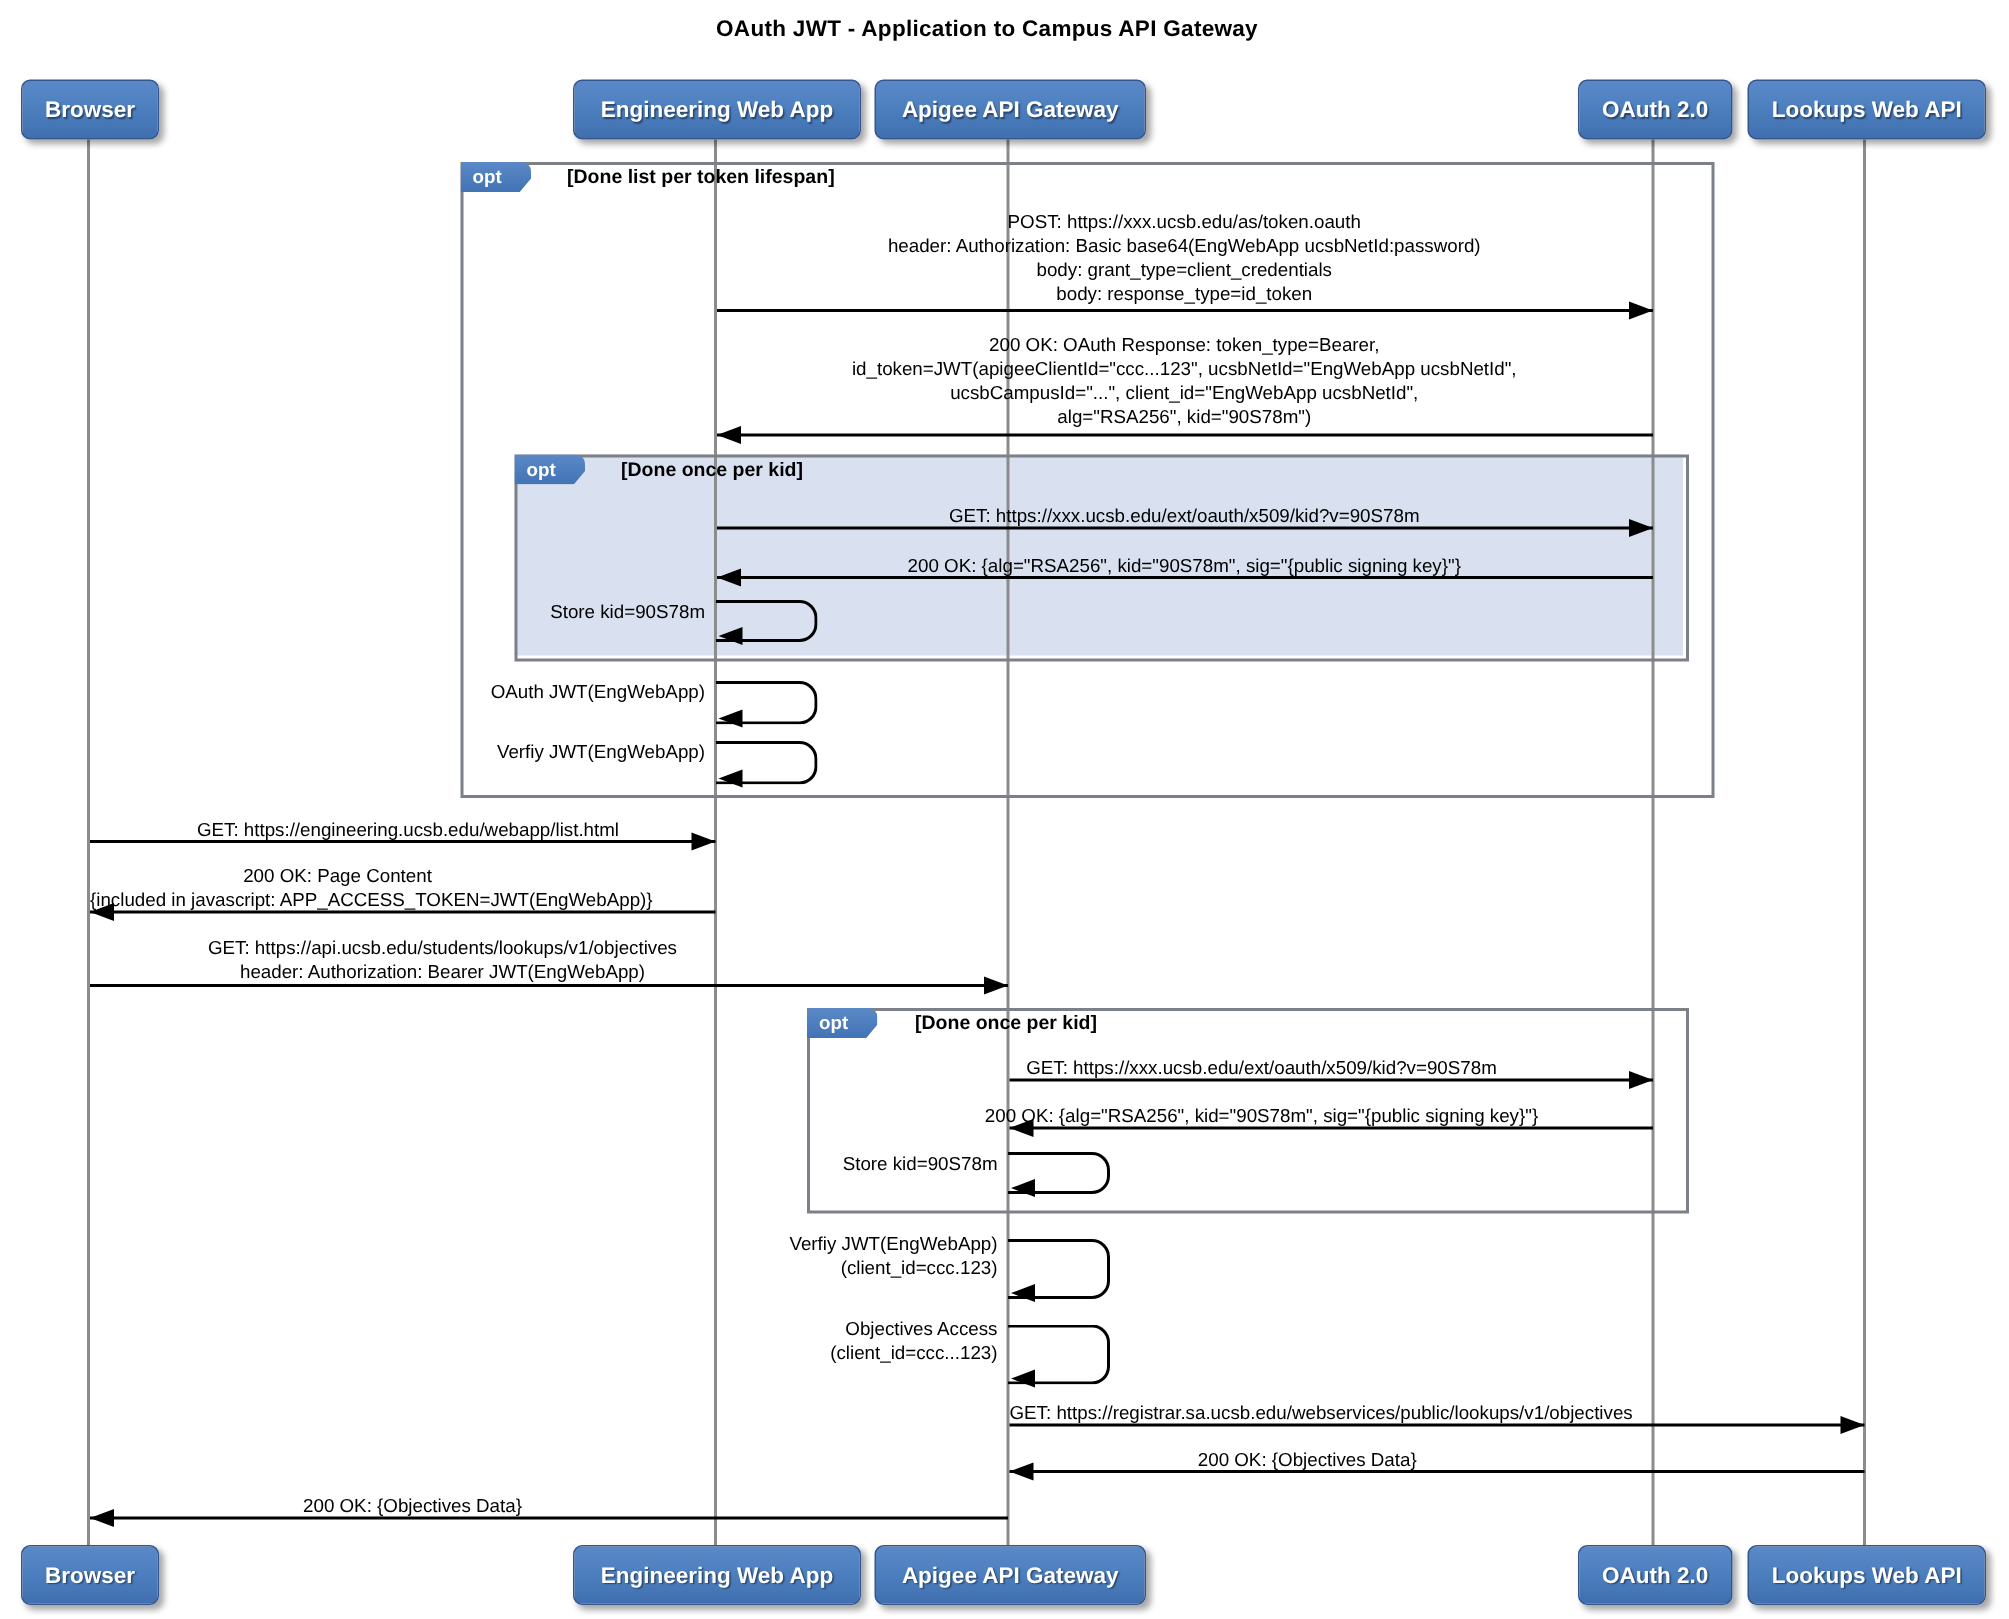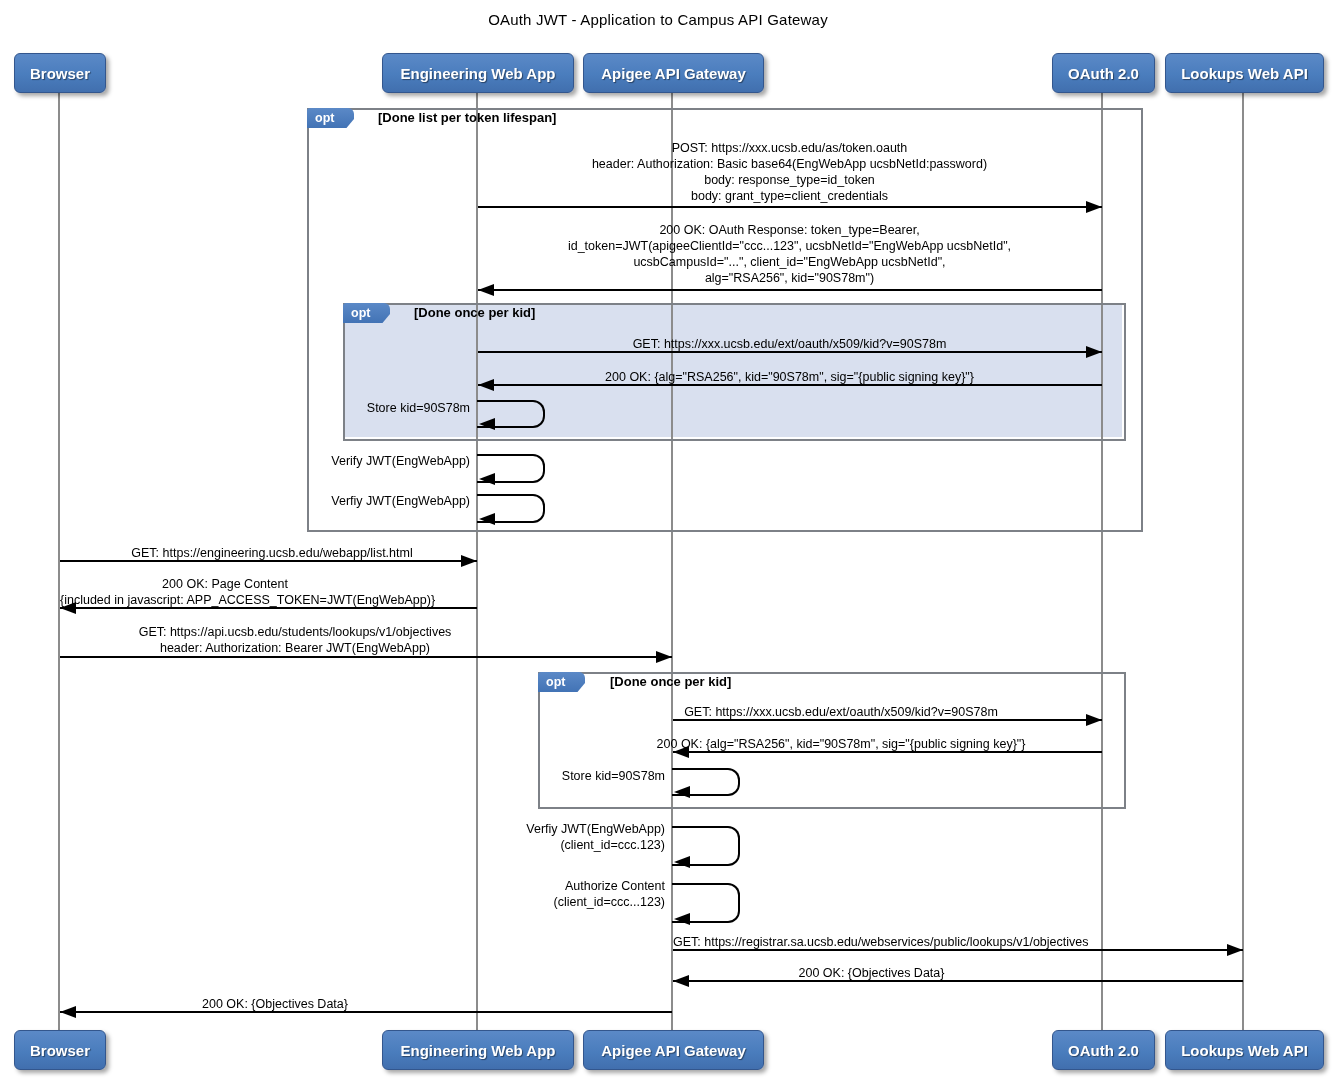--- a/index.html
+++ b/index.html
@@ -2,21 +2,21 @@
 <html><head>
 <meta charset="utf-8">
 <style>
   html,body{margin:0;padding:0;background:#fff;}
   #canvas{
     position:relative;width:1339px;height:1079px;background:#ffffff;overflow:hidden;
     font-family:"Liberation Sans","DejaVu Sans",sans-serif;color:#000;
   }
   .title{
     position:absolute;top:11px;left:0;width:1316px;text-align:center;
-    font-size:15px;font-weight:normal;letter-spacing:0.2px;
+    font-size:15px;font-weight:bold;letter-spacing:0.2px;
   }
   
   .actor{
     position:absolute;height:38px;border-radius:6px;
     background:linear-gradient(180deg,#5b89c7 0%,#4a7dbd 55%,#416fae 100%);
     border:1px solid #33568d;
     box-shadow:3px 3px 4px rgba(0,0,0,0.35);
     color:#fff;font-weight:bold;font-size:15px;
     display:flex;align-items:center;justify-content:center;
     text-shadow:1px 1px 1px rgba(0,0,0,0.45);
@@ -105,22 +105,22 @@
 
   <div class="frag" style="left:538px;top:672px;width:584px;height:133px;"></div>
   <div class="opt-tab" style="left:538px;top:672px;">
       <span>opt</span>
     </div>
   <div class="guard" style="left:610px;top:674px;">[Done once per kid]</div>
 
   <div class="mlabel" style="left:487px;top:140px;width:605px;">
     <div>POST: https://xxx.ucsb.edu/as/token.oauth</div>
     <div>header: Authorization: Basic base64(EngWebApp ucsbNetId:password)</div>
+    <div>body: grant_type=client_credentials</div>
     <div>body: response_type=id_token</div>
-    <div>body: grant_type=client_credentials</div>
   </div>
   <div class="mline" style="left:478px;top:206px;width:624px;"></div>
   <div class="ah-r" style="left:1086px;top:201px;"></div>
 
   <div class="mlabel" style="left:487px;top:222px;width:605px;">
     <div>200 OK: OAuth Response: token_type=Bearer,</div>
     <div>id_token=JWT(apigeeClientId="ccc...123", ucsbNetId="EngWebApp ucsbNetId",</div>
     <div>ucsbCampusId="...", client_id="EngWebApp ucsbNetId",</div>
     <div>alg="RSA256", kid="90S78m")</div>
   </div>
@@ -139,21 +139,21 @@
   <div class="mline" style="left:478px;top:384px;width:624px;"></div>
   <div class="ah-l" style="left:478px;top:379px;"></div>
 
   <div class="mlabel self" style="left:271px;top:400px;width:199px;">
     <div>Store kid=90S78m</div>
   </div>
   <div class="loop" style="left:477px;top:400px;width:66px;height:24px;"></div>
   <div class="ah-l" style="left:479px;top:418px;"></div>
 
   <div class="mlabel self" style="left:271px;top:453px;width:199px;">
-    <div>Verify JWT(EngWebApp)</div>
+    <div>OAuth JWT(EngWebApp)</div>
   </div>
   <div class="loop" style="left:477px;top:454px;width:66px;height:25px;"></div>
   <div class="ah-l" style="left:479px;top:473px;"></div>
 
   <div class="mlabel self" style="left:271px;top:493px;width:199px;">
     <div>Verfiy JWT(EngWebApp)</div>
   </div>
   <div class="loop" style="left:477px;top:494px;width:66px;height:25px;"></div>
   <div class="ah-l" style="left:479px;top:513px;"></div>
 
@@ -196,21 +196,21 @@
   <div class="ah-l" style="left:674px;top:786px;"></div>
 
   <div class="mlabel self" style="left:466px;top:821px;width:199px;">
     <div>Verfiy JWT(EngWebApp)</div>
     <div>(client_id=ccc.123)</div>
   </div>
   <div class="loop" style="left:672px;top:826px;width:66px;height:36px;"></div>
   <div class="ah-l" style="left:674px;top:856px;"></div>
 
   <div class="mlabel self" style="left:466px;top:878px;width:199px;">
-    <div>Authorize Content</div>
+    <div>Objectives Access</div>
     <div>(client_id=ccc...123)</div>
   </div>
   <div class="loop" style="left:672px;top:883px;width:66px;height:36px;"></div>
   <div class="ah-l" style="left:674px;top:913px;"></div>
 
   <div class="mlabel" style="left:673px;top:934px;width:397px;">
     <div>GET: https://registrar.sa.ucsb.edu/webservices/public/lookups/v1/objectives</div>
   </div>
   <div class="mline" style="left:673px;top:949px;width:570px;"></div>
   <div class="ah-r" style="left:1227px;top:944px;"></div>

